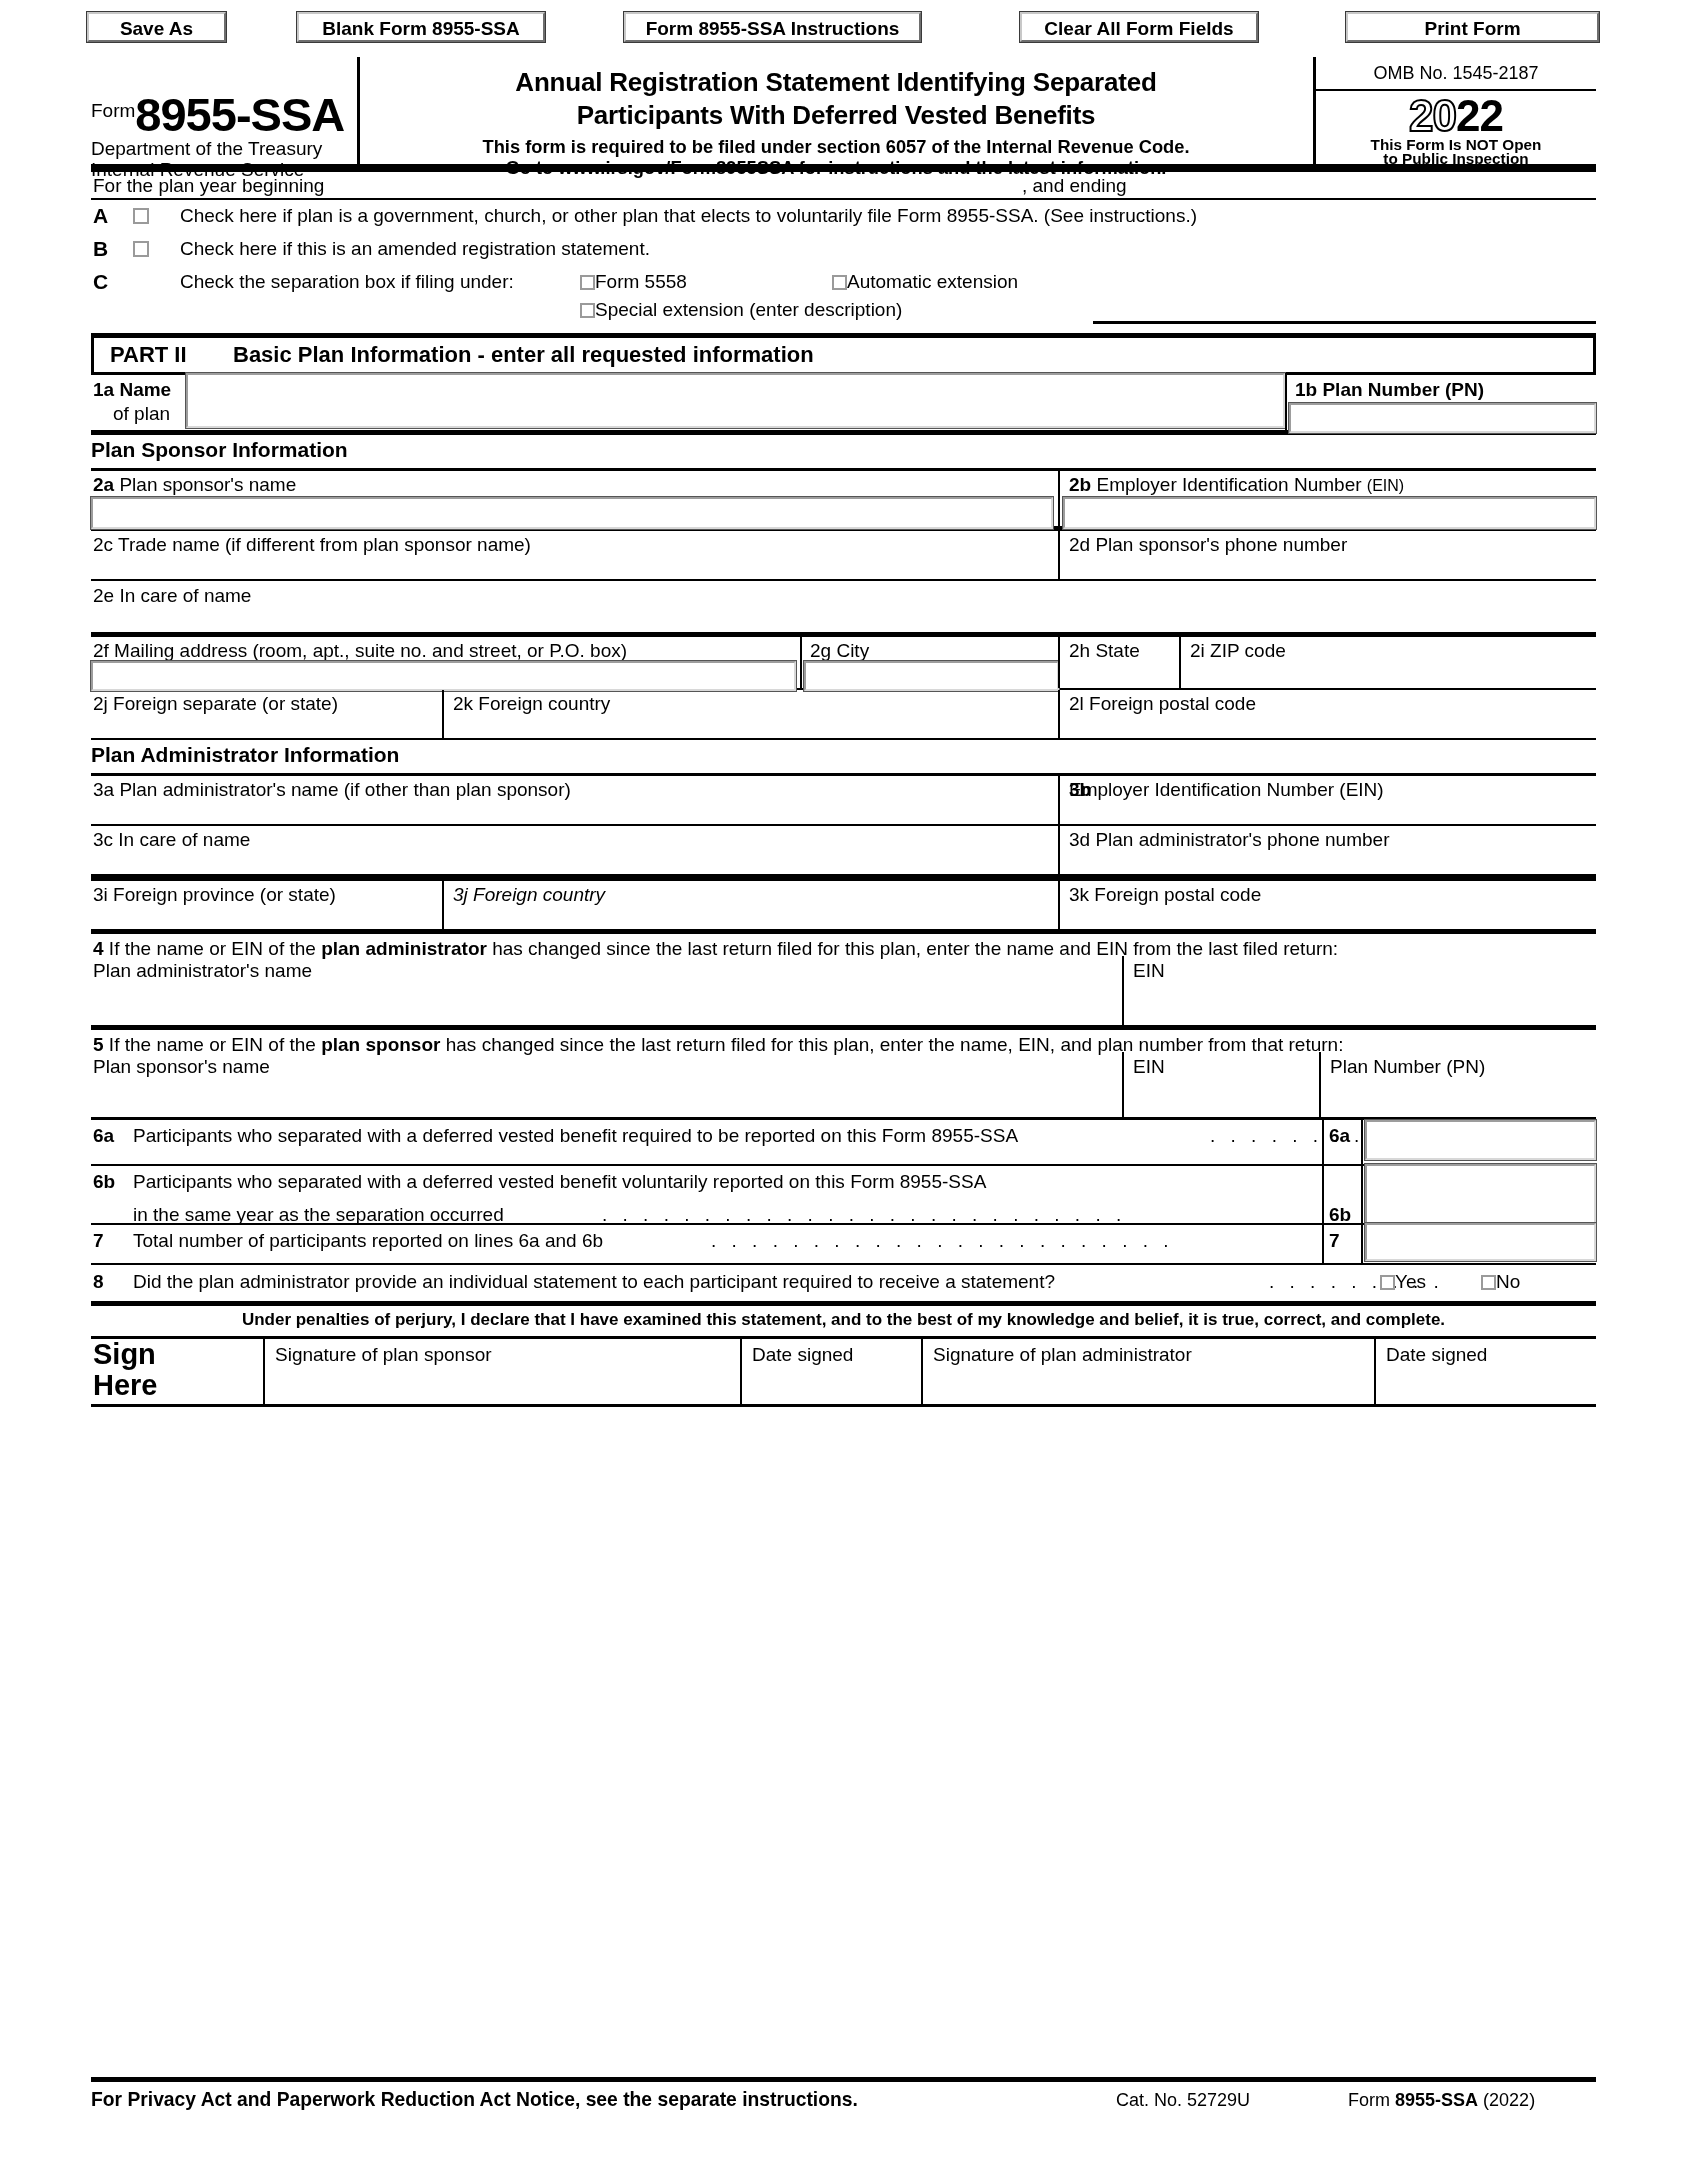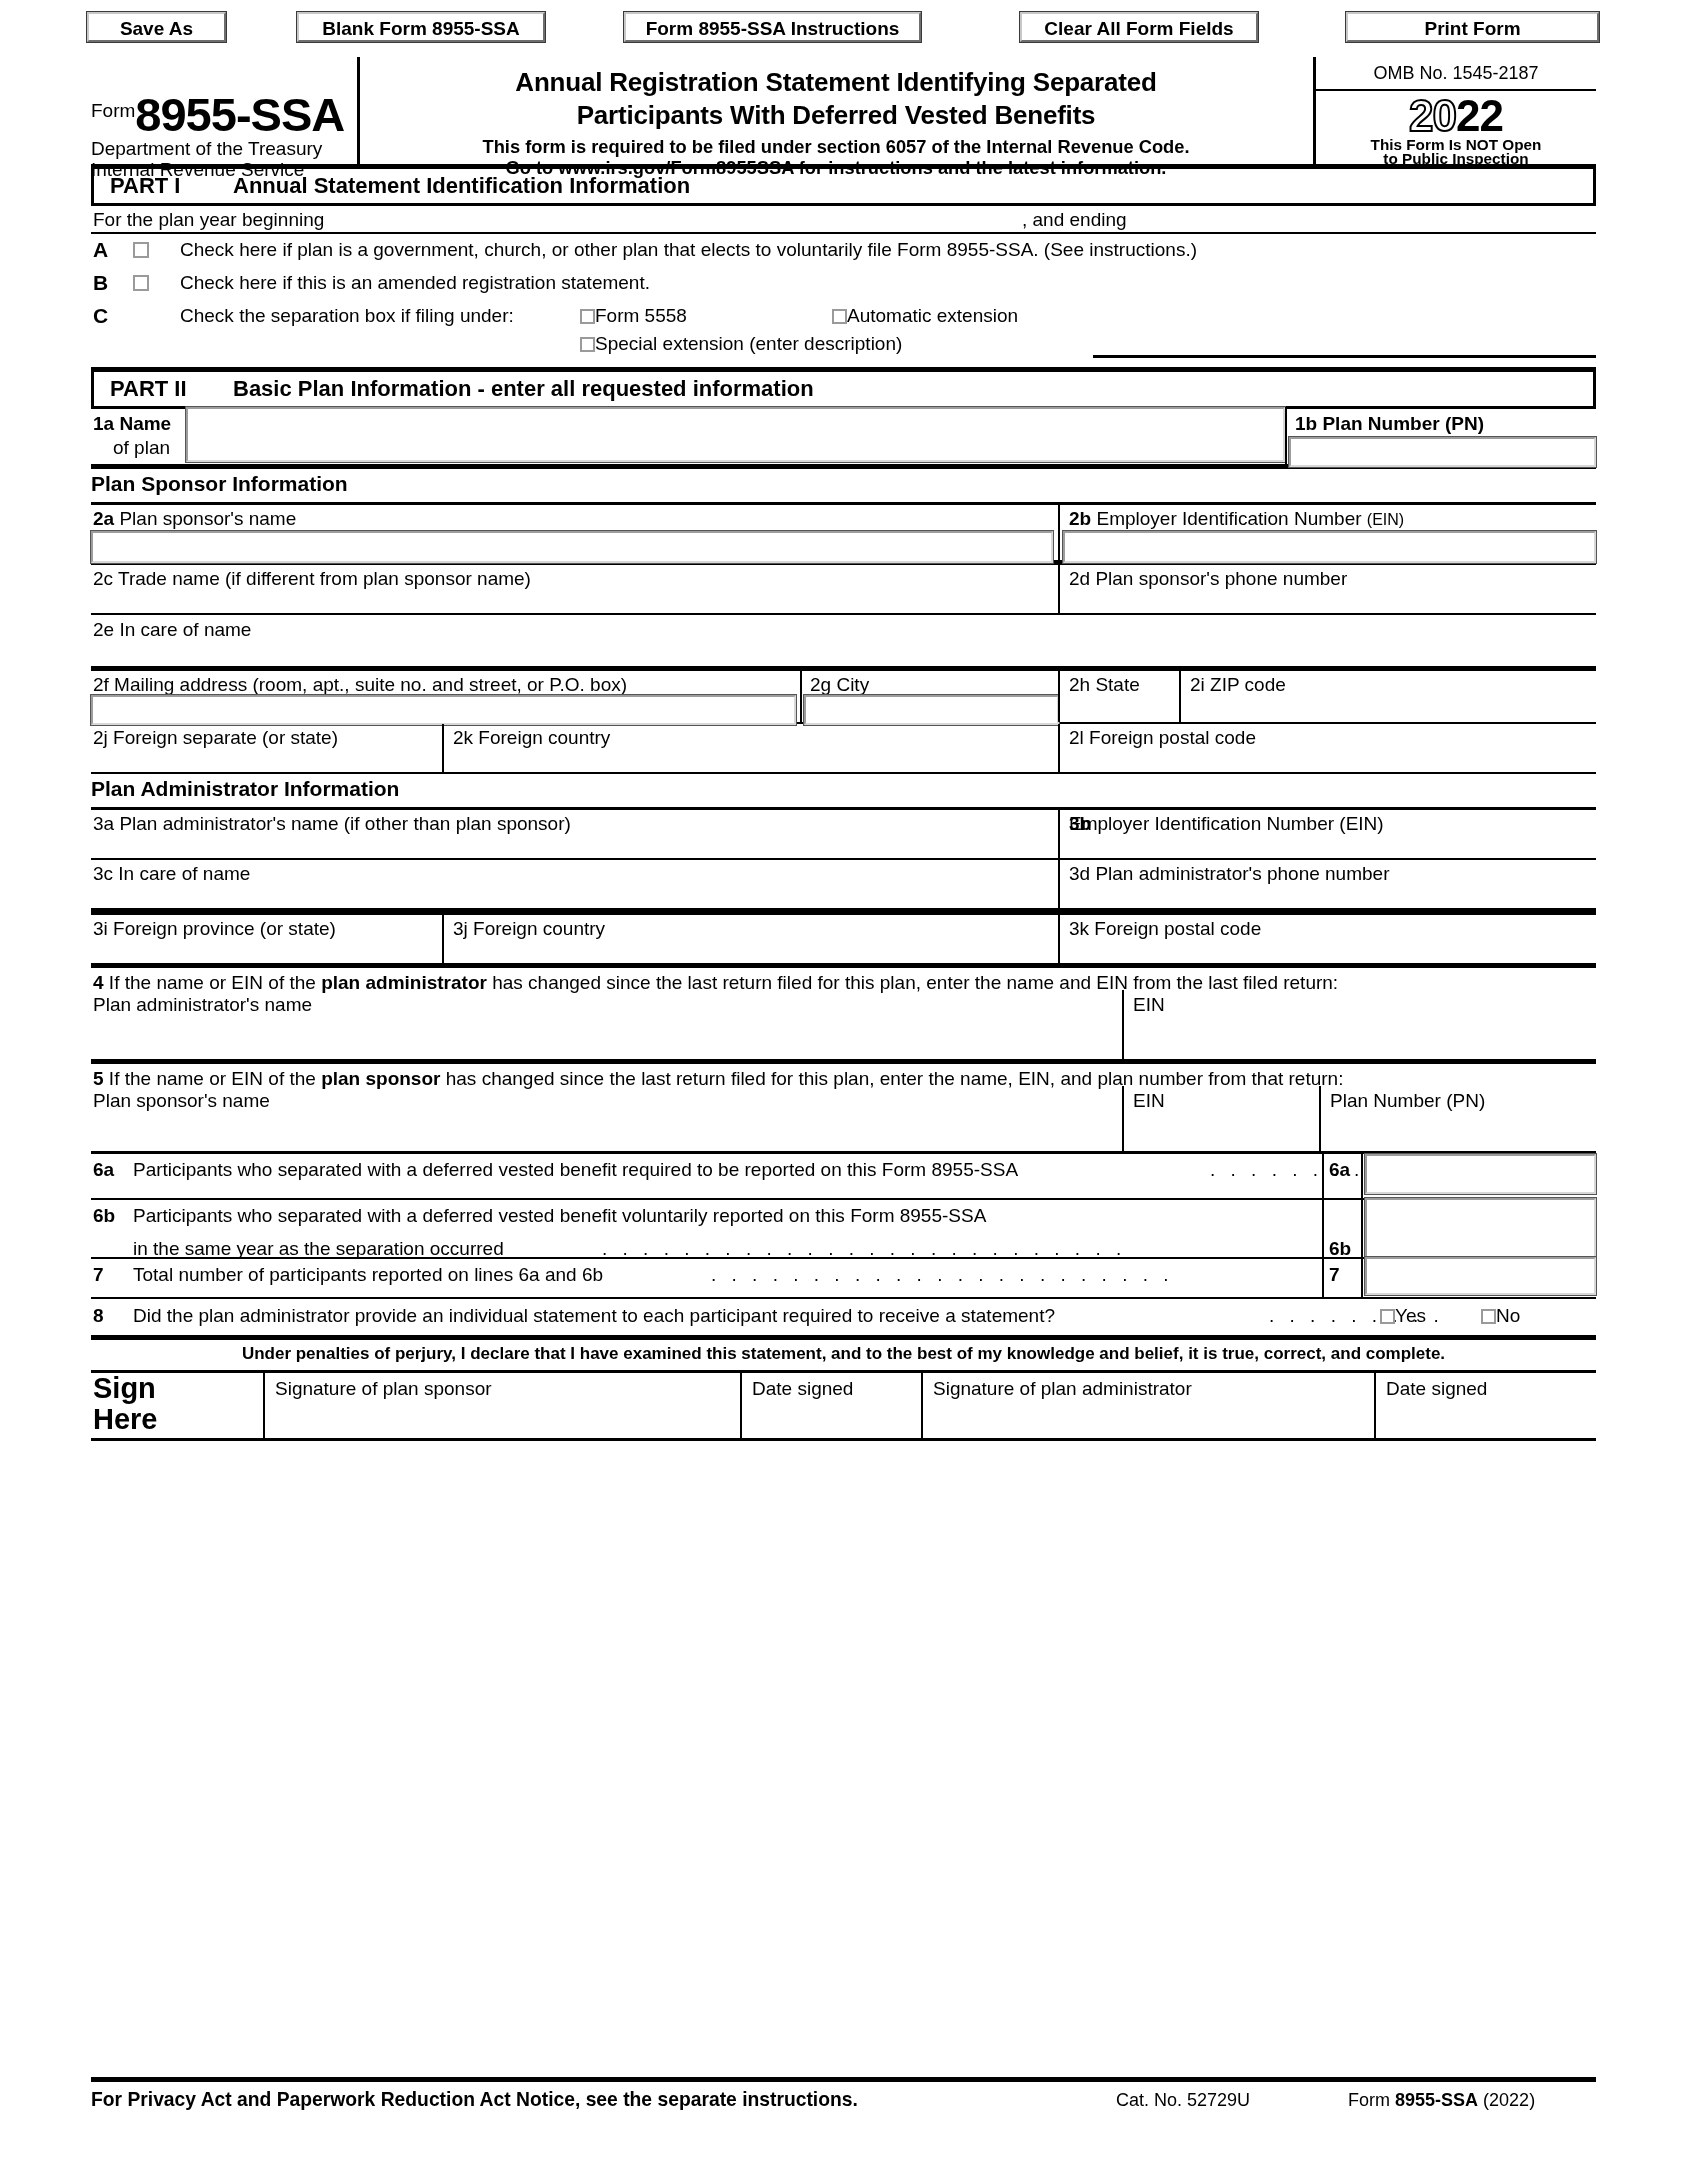--- a/index.html
+++ b/index.html
@@ -239,24 +239,20 @@
         <div class="yearrow">
           <span class="yr-outline">20</span><span class="yr-solid">22</span>
         </div>
         <div class="notopen">This Form Is NOT Open</div>
         <div class="notopen">to Public Inspection</div>
       </div>
     </div>
 
     <div class="rule-thick"></div>
 
-    <div class="partbar">
-      <span class="part-lbl">PART I</span>
-      <span class="part-title">Annual Statement Identification Information</span>
-    </div>
     <div class="rule-med"></div>
 
     <div class="planyear txt">
       <span class="lead">For the plan year beginning</span>
       <span class="endlbl">, and ending</span>
       <div class="ul"></div>
     </div>
 
     <div class="abc-row">
       <span class="abc-letter">A</span>
@@ -372,21 +368,21 @@
       <div class="vline" style="left:967px;top:0;height:48px;"></div>
       <span class="lbl" style="left:978px;top:3px;">3d Plan administrator's phone number</span>
     </div>
     <div class="rule-thick"></div>
 
     <div class="rule-thin"></div>
 
     <div class="row" style="height:48px;">
       <span class="lbl" style="left:2px;top:3px;">3i Foreign province (or state)</span>
       <div class="vline" style="left:351px;top:0;height:48px;"></div>
-      <span class="lbl" style="left:362px;top:3px;">3j Foreign country</span>
+      <span class="lbl" style="left:362px;top:3px;font-style:italic;">3j Foreign country</span>
       <div class="vline" style="left:967px;top:0;height:48px;"></div>
       <span class="lbl" style="left:978px;top:3px;">3k Foreign postal code</span>
     </div>
     <div class="rule-thick"></div>
 
     <div class="row" style="height:26px;">
       <span class="lbl" style="left:2px;top:4px;"><b>4</b> <span>If the name or EIN of the </span><b>plan administrator</b><span> has changed since the last return filed for this plan, enter the name and EIN from the last filed return:</span></span>
     </div>
     <div class="row" style="height:65px;">
       <span class="lbl" style="left:2px;top:0px;">Plan administrator's name</span>

